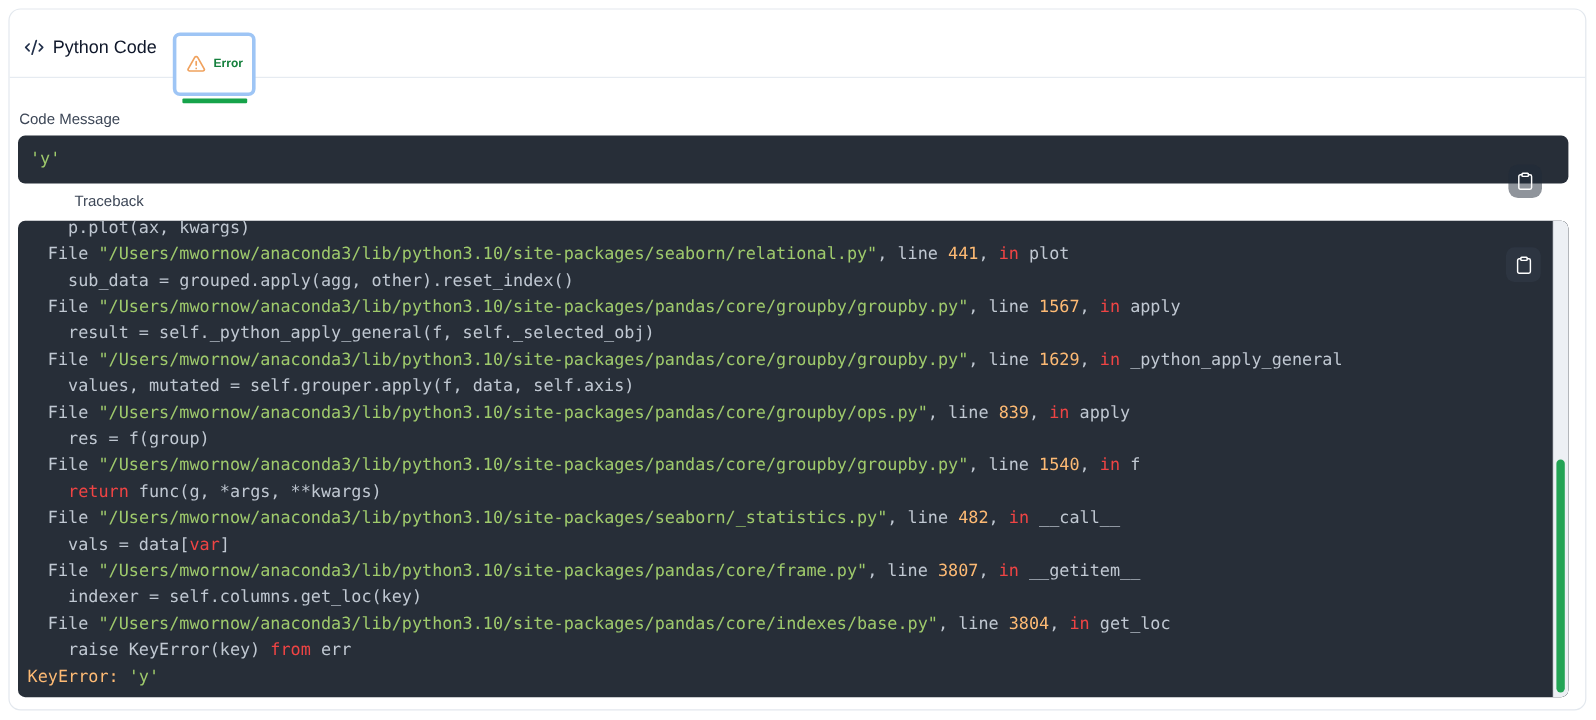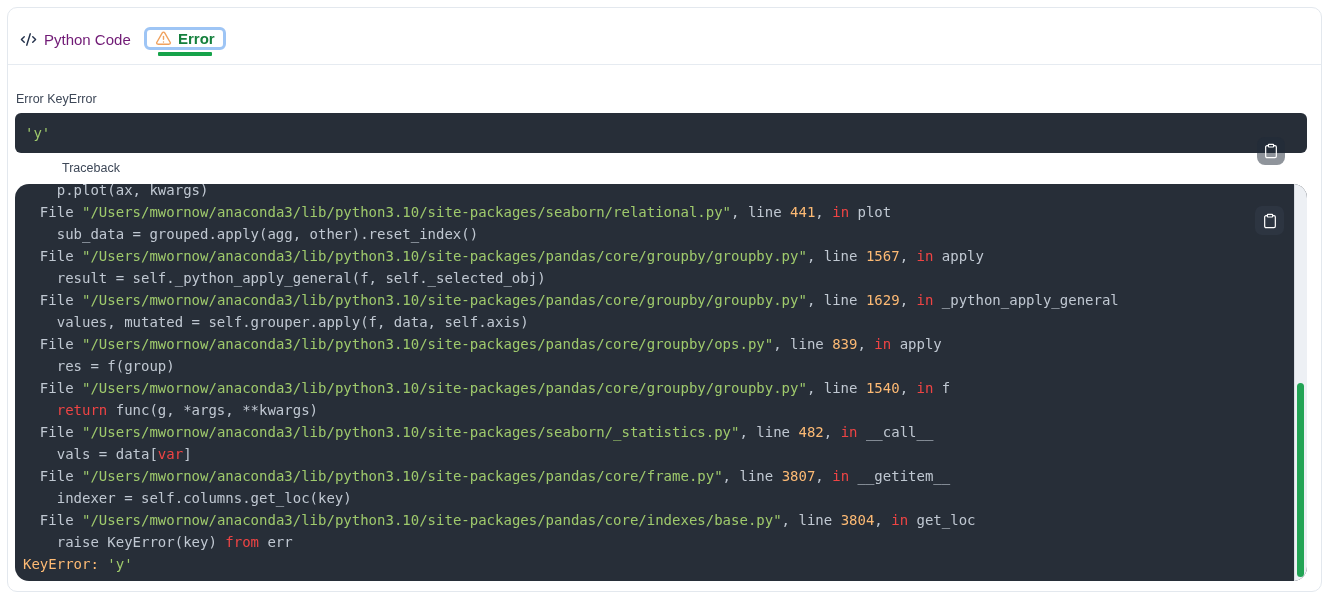--- a/index.html
+++ b/index.html
@@ -5,37 +5,37 @@
   * { box-sizing: border-box; }
   html,body { margin:0; padding:0; background:#fff; width:1330px; height:600px; overflow:hidden;
               font-family:"Liberation Sans", sans-serif; }
 
   .card { position:absolute; left:7px; top:7px; width:1315px; height:585px;
           background:#fff; border:1px solid #e3e8ee; border-radius:10px; }
 
   
   .tabbar { position:absolute; left:0; right:0; top:0; height:57px; border-bottom:1px solid #e6ebf1; }
   .tab-python { position:absolute; left:6px; top:22px; display:flex; align-items:center; gap:7px;
-                font-size:15px; font-weight:500; color:#701a75; cursor:pointer; background:none; border:none; }
+                font-size:15px; font-weight:500; color:#0f172a; cursor:pointer; background:none; border:none; }
   .tab-error-wrap { position:absolute; left:136px; top:19px; display:flex; flex-direction:column; align-items:center; }
   .tab-error { display:flex; align-items:center; gap:6px; border:3px solid #9ec5f5; border-radius:6px;
-               padding:0 8px; font-size:15px; font-weight:700; color:#15803d; background:#fff; cursor:pointer; }
+               padding:15px 8px; font-size:10px; font-weight:700; color:#15803d; background:#fff; cursor:pointer; }
   .tab-underline { height:4px; width:54px; background:#16a34a; border-radius:1px; margin-top:2px; }
 
   
   .section-label { position:absolute; left:8px; font-size:12.5px; color:#3d4757; }
   .label-error-msg { top:84px; }
   .label-traceback { top:153px;margin-left:46px; }
 
   
   .msg-block { position:absolute; left:7px; right:14px; top:105px; height:40px;
                background:#272e38; border-radius:6px; display:flex; align-items:center;
                padding:0 10px; font-family:"DejaVu Sans Mono", monospace; font-size:14px; }
   .trace-block { position:absolute; left:7px; right:14px; top:176px; height:397px;
-                 background:#272e38; border-radius:14px; overflow:hidden; }
+                 background:#272e38; border-radius:6px; overflow:hidden; }
   .trace-pre { margin:0; padding:0 24px 0 8px; transform:translateY(-5px);
                font-family:"DejaVu Sans Mono", monospace; font-size:14px; line-height:22px; }
   .trace-pre > div { white-space:pre; height:22px; }
 
   .tok-d { color:#c0c8d2; }
   .tok-s { color:#9fca6c; }
   .tok-n { color:#fdba74; }
   .tok-k { color:#ef4444; }
 
   
@@ -77,21 +77,21 @@
             <path d="M12 9v4"></path>
               <path d="M12 17h.01"></path>
           </svg>
         </span>
         <span>Error</span>
       </button>
       <div class="tab-underline"></div>
     </div>
   </div>
 
-  <div class="section-label label-error-msg">Error KeyError</div>
+  <div class="section-label label-error-msg">Code Message</div>
 
   <div class="msg-block">
     <span class="tok-s">'y'</span>
   </div>
 
   <button class="copy-btn copy-msg">
     <span style="display:flex">
       <svg width="16" height="16" viewBox="0 0 24 24" fill="none" stroke="#ffffff" stroke-width="1.8" stroke-linecap="round" stroke-linejoin="round">
         <rect x="8" y="2" width="8" height="4" rx="1" ry="1"></rect>
         <path d="M16 4h2a2 2 0 0 1 2 2v14a2 2 0 0 1-2 2H6a2 2 0 0 1-2-2V6a2 2 0 0 1 2-2h2"></path>

